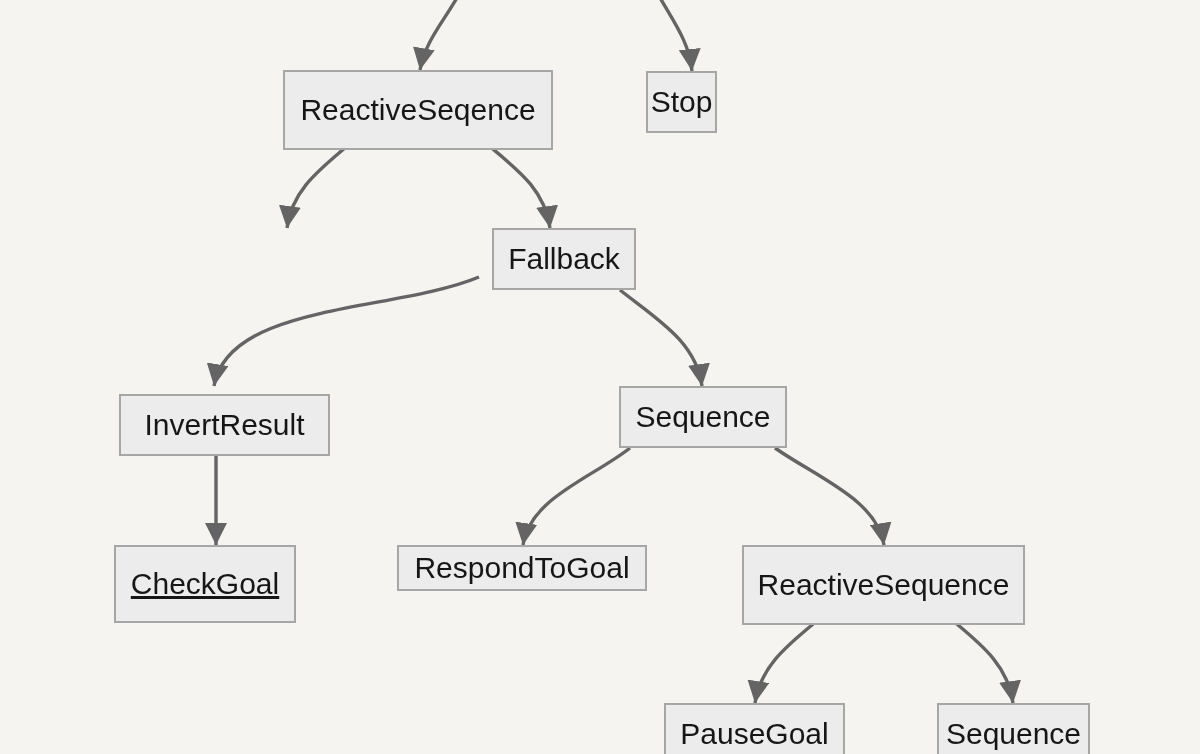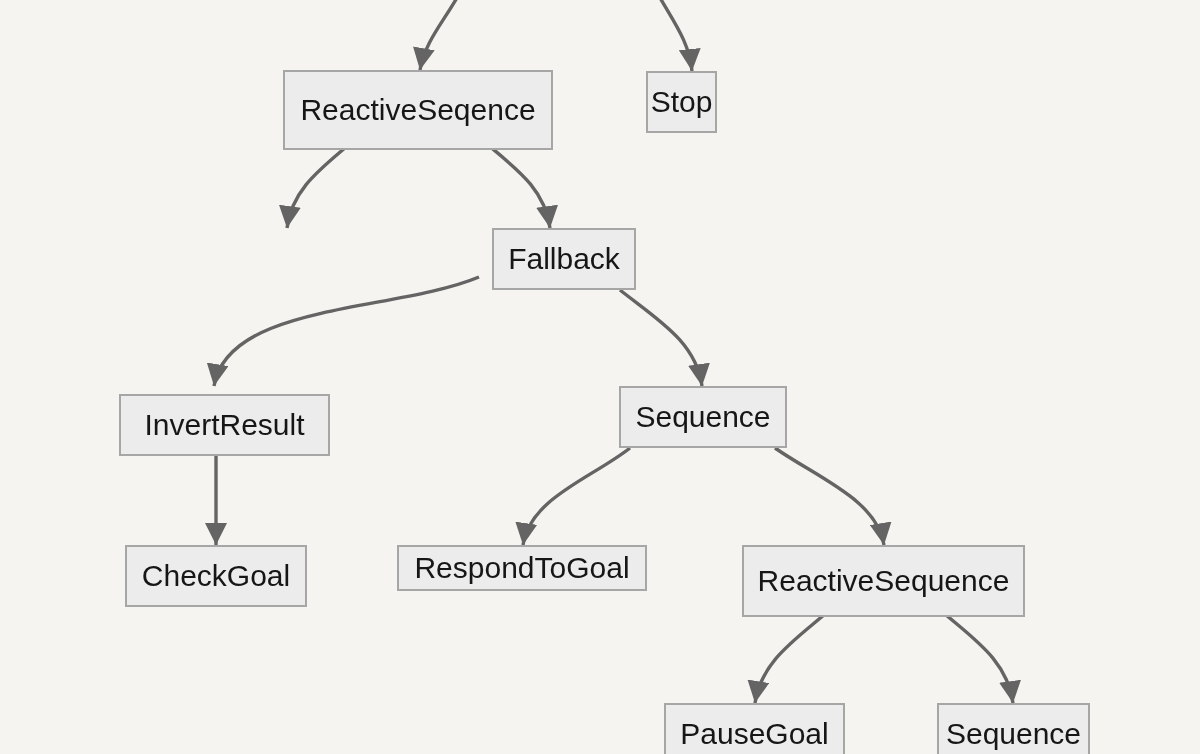--- a/index.html
+++ b/index.html
@@ -41,23 +41,23 @@
     line-height: 1;
     white-space: nowrap;
   }
   
   #n-reactive-seqence  { left: 283px; top: 70px;  width: 270px; height: 80px; }
   #n-stop              { left: 646px; top: 71px;  width: 71px;  height: 62px; }
   #n-check-estop       { left: 192px; top: 228px; width: 192px; height: 62px; }
   #n-fallback          { left: 492px; top: 228px; width: 144px; height: 62px; }
   #n-invert-result     { left: 119px; top: 386px; width: 211px; height: 62px; margin-top: 8px; }
   #n-sequence          { left: 619px; top: 386px; width: 168px; height: 62px; }
-  #n-check-goal        { left: 125px; top: 545px; width: 182px; height: 62px; }
+  #n-check-goal        { left: 114px; top: 545px; width: 182px; height: 78px; text-decoration: underline; }
   #n-respond-to-goal   { left: 397px; top: 545px; width: 250px; height: 46px; }
-  #n-reactive-sequence { left: 742px; top: 545px; width: 283px; height: 72px; justify-content: center; }
+  #n-reactive-sequence { left: 742px; top: 545px; width: 283px; height: 80px; justify-content: center; }
   #n-pause-goal        { left: 664px; top: 703px; width: 181px; height: 62px; }
   #n-run-goal          { left: 937px; top: 703px; width: 153px; height: 62px; }
 </style>
 </head>
 <body>
 
 <div class="canvas">
 
   <svg class="edges-layer" viewBox="0 0 1200 754" xmlns="http://www.w3.org/2000/svg">
     <defs>

